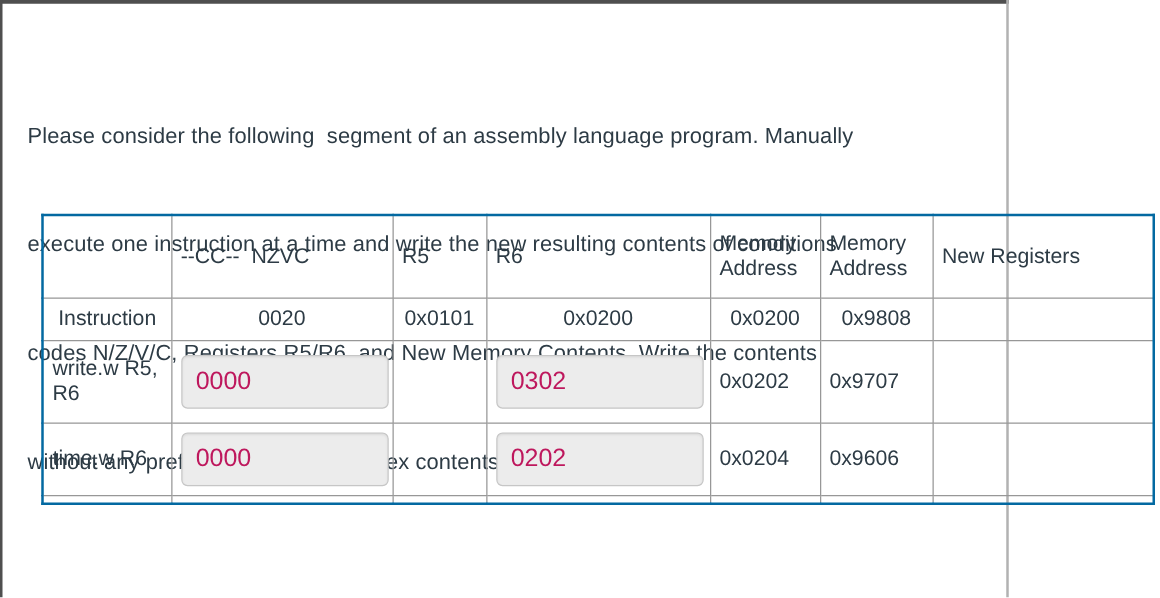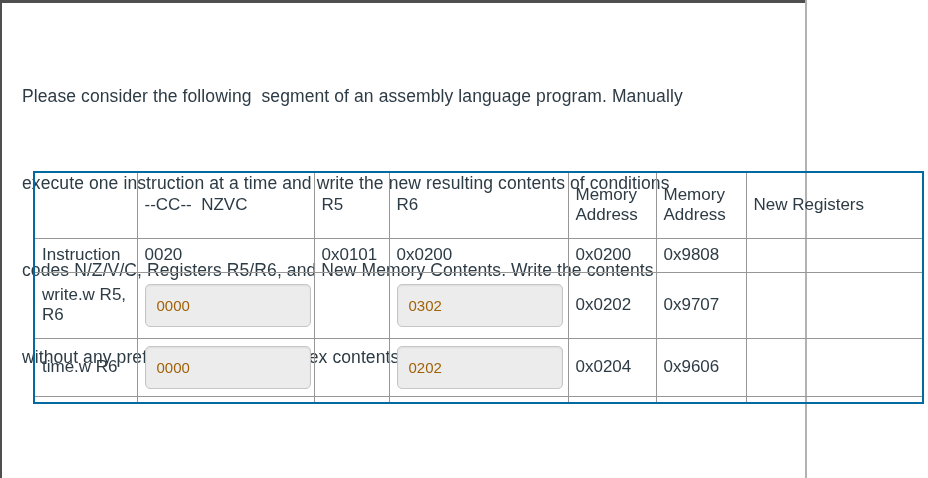--- a/index.html
+++ b/index.html
@@ -12,21 +12,21 @@
     font-family: "Liberation Sans", "DejaVu Sans", sans-serif;
     color: #2d3b45;
   }
   
   .card-top-border   { position:absolute; left:0; top:0; width:807px; height:3px; background:#4f4f4f; z-index:1; }
   .card-left-border  { position:absolute; left:0; top:0; width:2px; height:478px; background:#4f4f4f; z-index:1; }
   .card-right-border { position:absolute; left:805px; top:0; width:2px; height:478px; background:#b2b2b2; z-index:1; }
 
   
   .question-text {
-    position:absolute; left:22px; top:24px; width:775px;
+    position:absolute; left:22px; top:36px; width:775px;
     font-size:17.5px; line-height:29px; letter-spacing:0.1px;
     white-space:pre-wrap; z-index:2;
   }
 
   
   table.worksheet {
     position:absolute; left:33px; top:171px;
     width:889px; table-layout:fixed;
     border-collapse:collapse;
     font-size:17px; color:#2d3b45;
@@ -35,36 +35,36 @@
   table.worksheet { border:2px solid #0369a1; }
   table.worksheet td {
     border:1px solid #979797;
     padding:2px 7px;
     vertical-align:middle;
     overflow:hidden;
     background:transparent;
   }
   td.dbl { border-left:6px double #979797;margin-top:32px; }   
   tr.row-header  td { height:66px; }
-  tr.row-instr   td { height:34px; }
+  tr.row-instr   td { height:34px;text-align:center; }
   tr.row-addc    td { height:66px; }
   tr.row-incd    td { height:58px; }
   tr.row-rrc     td { height:66px; }
   tr.row-sliver  td { height:7px; padding:0; }
 
   
   input.answer-input {
     display:block;
     width:166px; height:43px;
     background:#ececec;
     border:1px solid #c6c6c6;
     border-radius:5px;
     box-shadow: inset 0 1px 2px rgba(0,0,0,0.07);
     font-family:"Liberation Sans","DejaVu Sans",sans-serif;
-    font-size:15px; color:#a16207;
+    font-size:20px; color:#be185d;
     padding:0 0 0 11px;
     outline:none;
   }
   td.cell-new-input { position:relative; padding:2px 2px; }
   td.cell-new-input input.answer-input { width:168px; height:47px; margin:0 auto; }
   .scribble {
     position:absolute; left:11px; top:13px;
     width:64px; height:36px;
     background:#ced1d4;
     border-radius: 46% 54% 50% 50% / 58% 52% 62% 48%;

